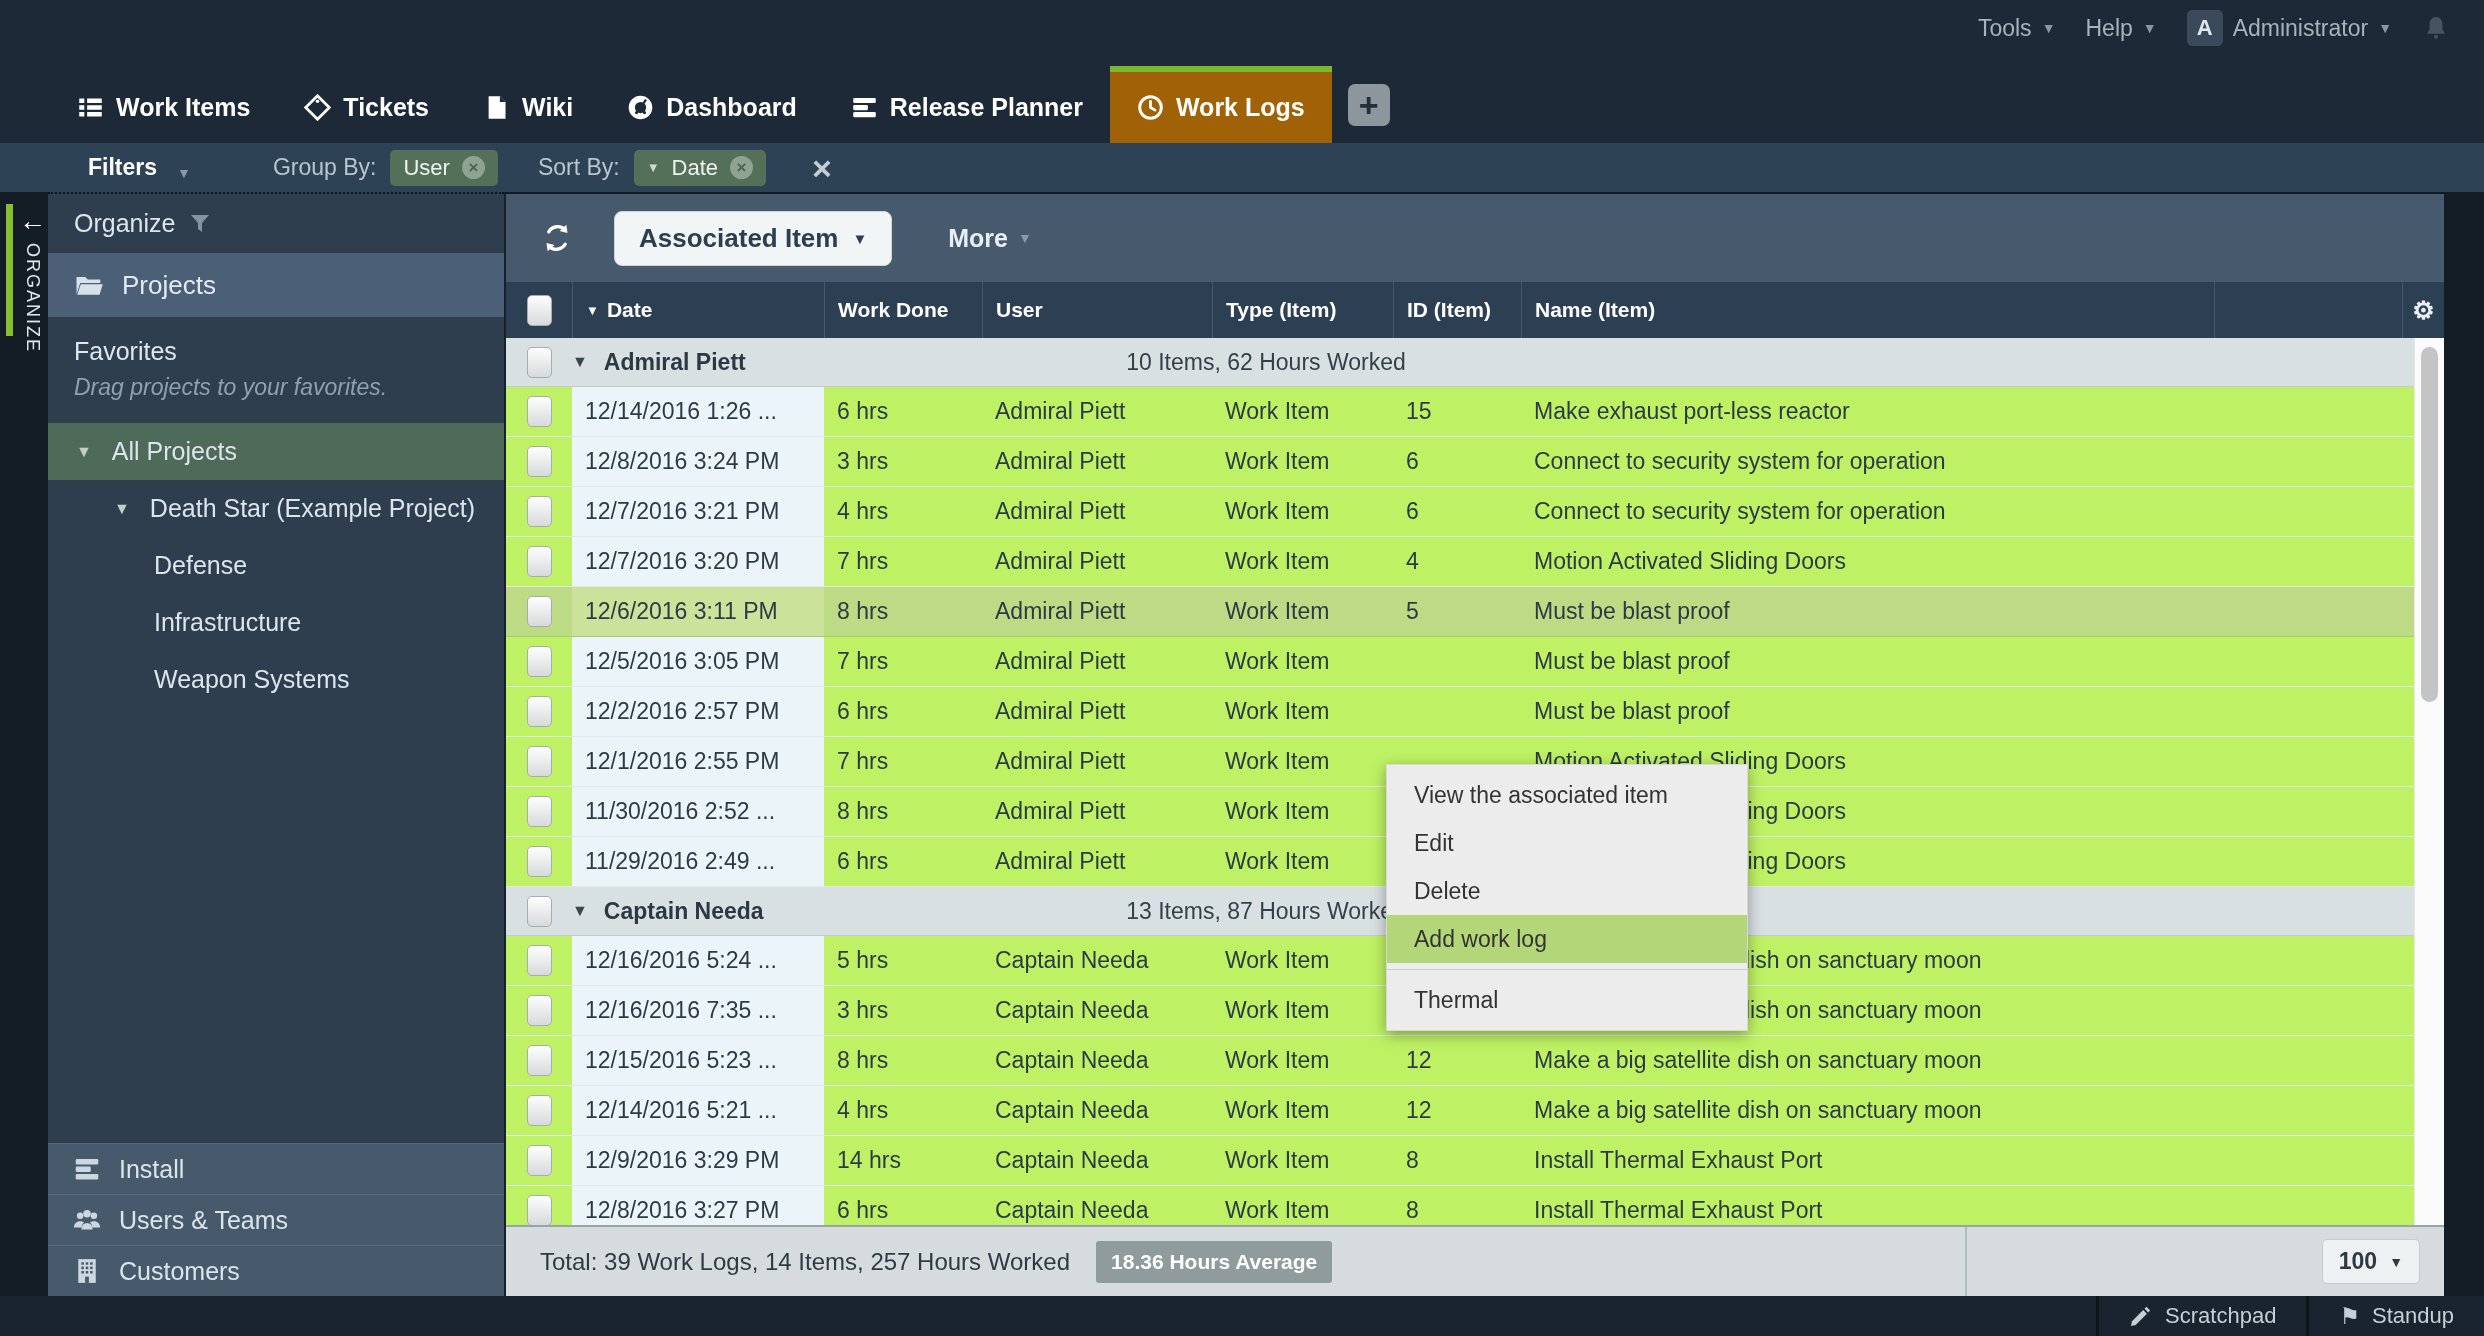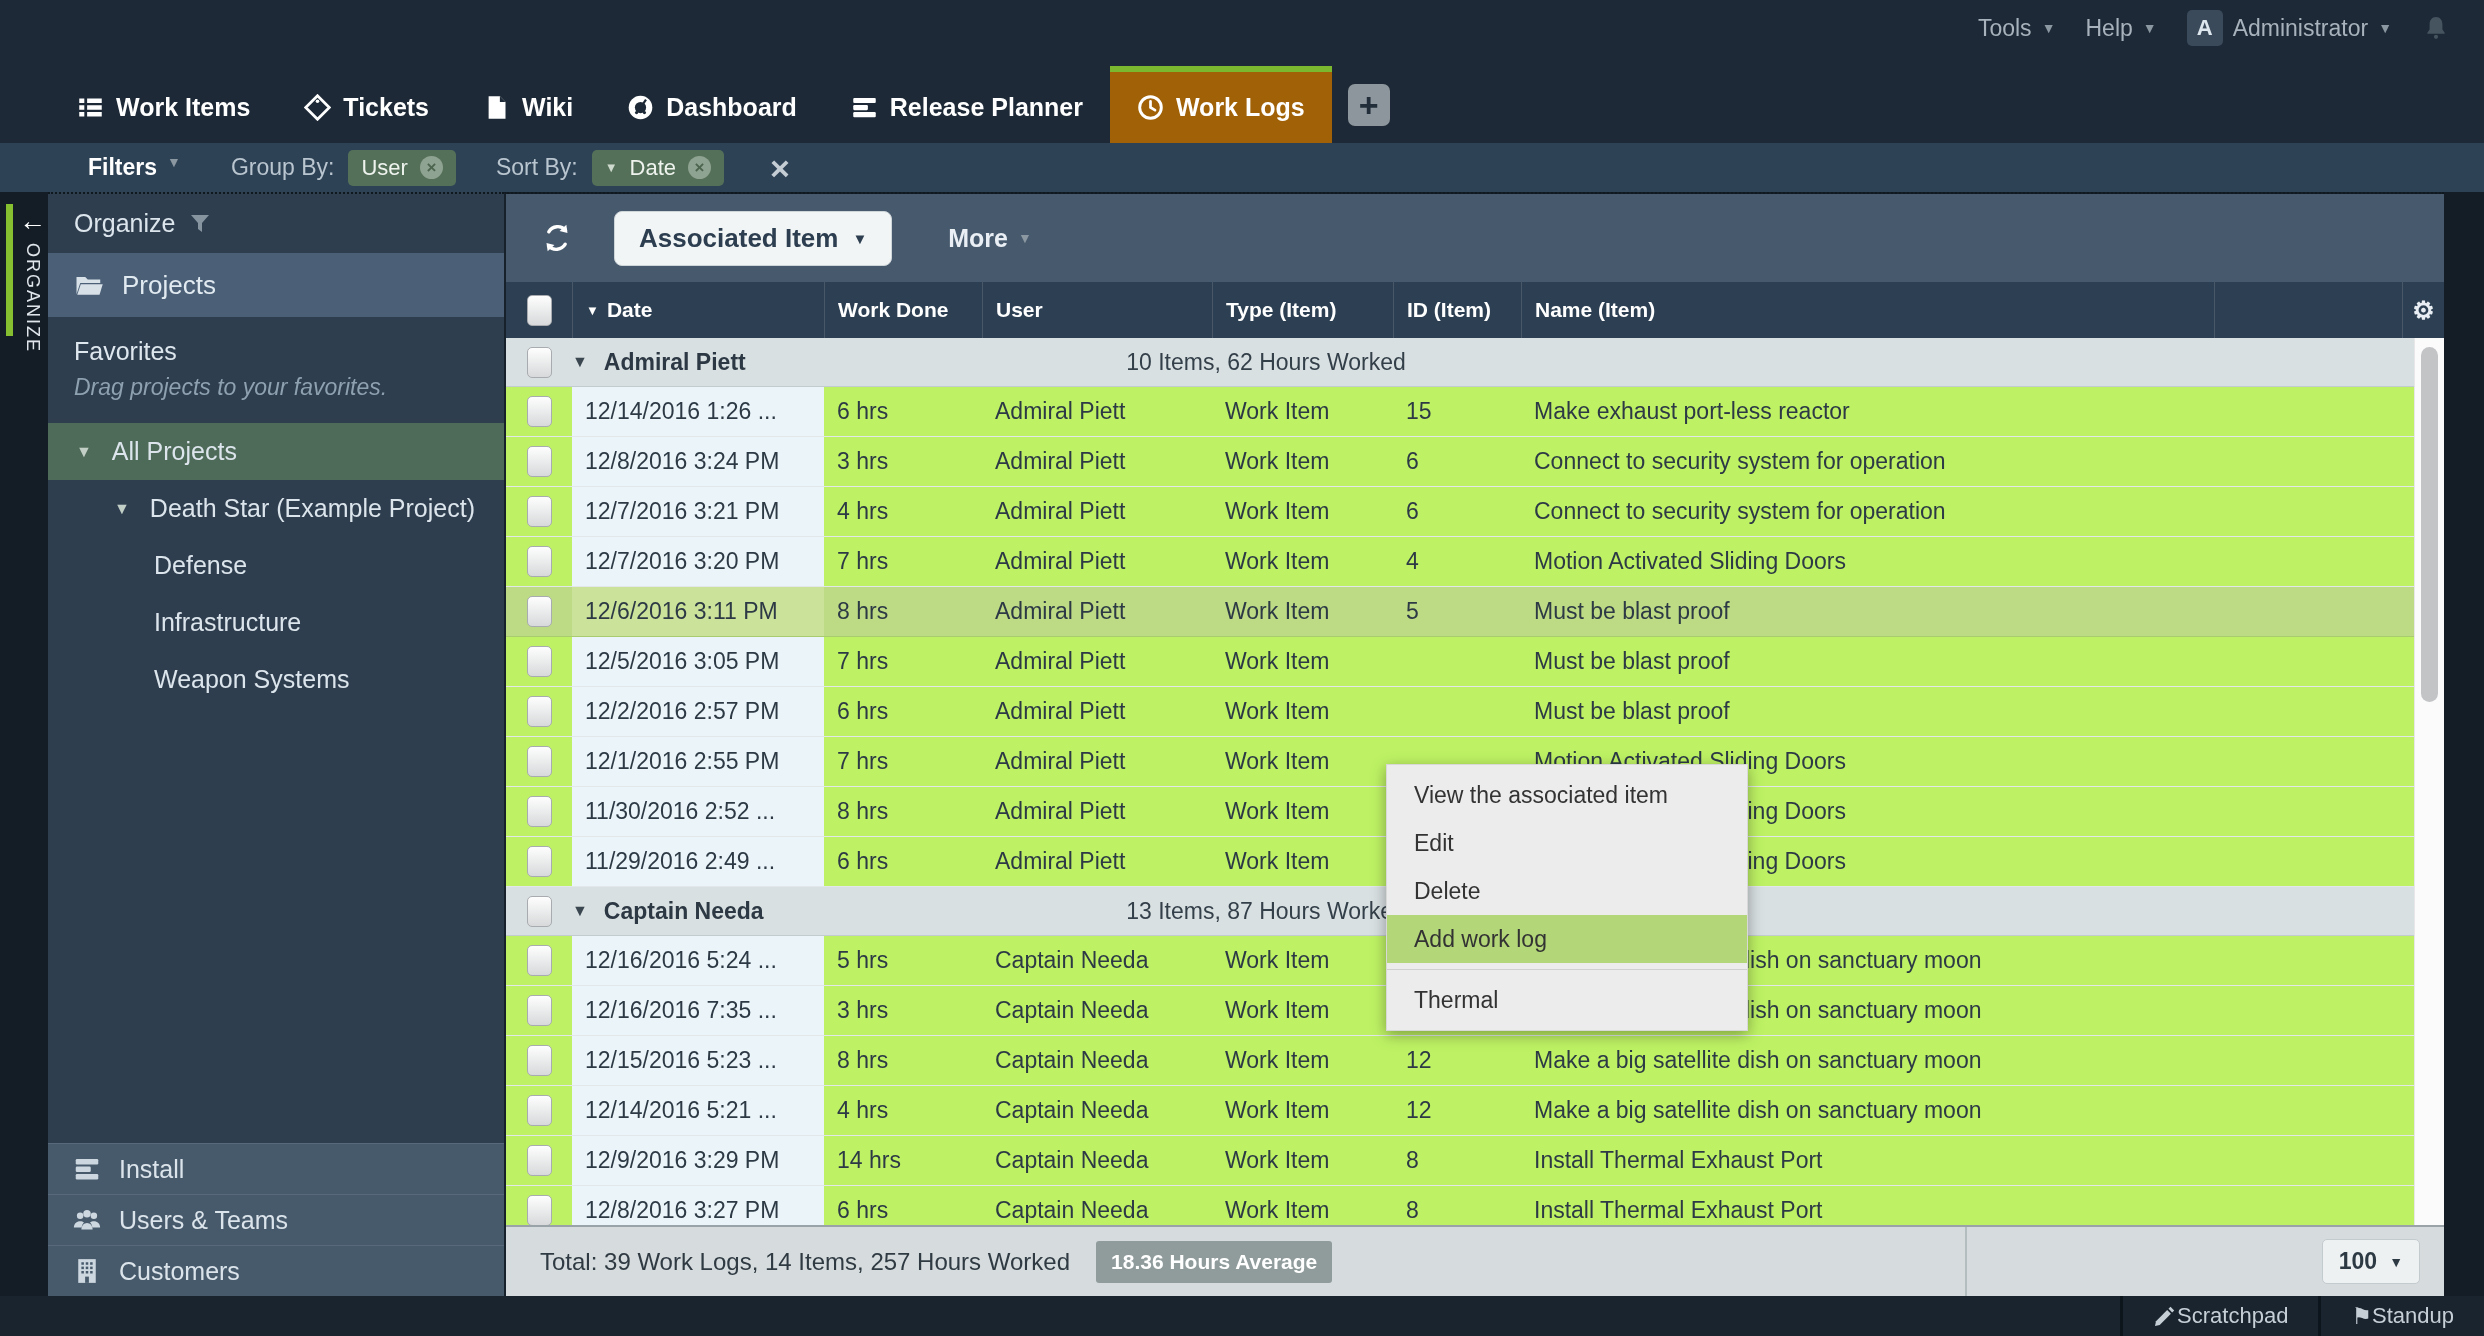--- a/index.html
+++ b/index.html
@@ -19,21 +19,21 @@
   .caret { font-size:14px; color:#8b97a1; }
   .avatar { width:36px; height:36px; background:#3a4a5a; border-radius:5px; color:#dfe7ee; font-weight:bold; font-size:22px; display:flex; align-items:center; justify-content:center; }
   .tabs { position:absolute; left:50px; top:66px; height:77px; display:flex; align-items:stretch; }
   .tab { display:flex; align-items:center; gap:12px; padding:0 27px; color:#fff; font-weight:bold; font-size:25px; border-top:6px solid transparent; cursor:pointer; }
   .tab.active { background:#a16207; border-top-color:#7cb82f; }
   .tab .ticon { width:27px; height:27px; }
   .plus-tab { align-self:center; width:42px; height:42px; margin-left:16px; background:#8d969c; border-radius:7px; color:#222f3a; font-size:34px; font-weight:bold; display:flex; align-items:center; justify-content:center; line-height:1; cursor:pointer; }
 
   
   .filterbar { position:absolute; left:0; top:143px; width:2484px; height:49px; background:#2e4256; display:flex; align-items:center; padding-left:88px; font-size:23px; color:#b9c5cf; }
-  .filters-label { color:#fff; font-weight:bold; display:flex; align-items:flex-start; gap:10px; margin-right:50px; cursor:pointer; }
+  .filters-label { color:#fff; font-weight:bold; display:flex; align-items:flex-end; gap:20px; margin-right:82px; cursor:pointer; }
   .fb-label { margin-right:14px; }
   .chip { background:#557058; border-radius:5px; padding:5px 13px; color:#eef3ee; font-size:22px; display:flex; align-items:center; gap:12px; margin-right:40px; cursor:pointer; }
   .chip .chip-caret { font-size:13px; color:#cfdacf; }
   .chip-x { width:23px; height:23px; border-radius:50%; background:#8fa392; color:#4c654f; font-size:17px; font-weight:bold; display:flex; align-items:center; justify-content:center; cursor:pointer; }
   .clear-x { color:#c5cdd4; font-size:34px; font-weight:900; line-height:1; margin-left:6px; cursor:pointer; }
 
   
   .rail-tab { position:absolute; left:6px; top:204px; display:flex; }
   .rail-green { width:7px; height:132px; background:#86bf30; }
   .rail-body { display:flex; flex-direction:column; align-items:center; padding:4px 6px; }
@@ -104,21 +104,21 @@
   .footer-bar { height:71px; background:#d6dcdd; border-top:2px solid #99a3a8; display:flex; align-items:center; flex:0 0 auto; }
   .footer-left { flex:1; display:flex; align-items:center; padding-left:34px; height:100%; }
   .total-text { font-size:24px; color:#2f3a43; }
   .avg-badge { margin-left:26px; background:#909b9c; color:#fff; font-size:21px; font-weight:bold; padding:9px 15px; border-radius:3px; }
   .footer-right { width:479px; height:100%; border-left:2px solid #b3bcbf; display:flex; align-items:center; justify-content:flex-end; padding-right:24px; }
   .page-size-btn { background:#eef1f2; border:1px solid #c3cbce; border-radius:5px; padding:8px 16px; font-size:23px; font-weight:bold; color:#2d3a44; display:flex; align-items:center; gap:12px; cursor:pointer; }
   .page-size-btn .caret { color:#2d3a44; font-size:14px; }
 
   
   .bottom-strip { position:absolute; left:0; top:1296px; width:2484px; height:40px; background:#1a242f; display:flex; justify-content:flex-end; }
-  .strip-btn { height:100%; display:flex; align-items:center; padding:0 30px; color:#c6cfd6; font-size:22px; border-left:3px solid #0c141c; cursor:pointer; }
+  .strip-btn { height:100%; display:flex; align-items:center; gap:12px; padding:0 30px; color:#c6cfd6; font-size:22px; border-left:3px solid #0c141c; cursor:pointer; }
   .strip-icon { width:24px; height:24px; }
   .flag-glyph { font-size:23px; color:#c6cfd6; }
 </style>
 </head>
 <body>
 
 <div class="topband">
   <div class="topbar-menu">
     <div class="topbar-item">
       <span>Tools</span>

